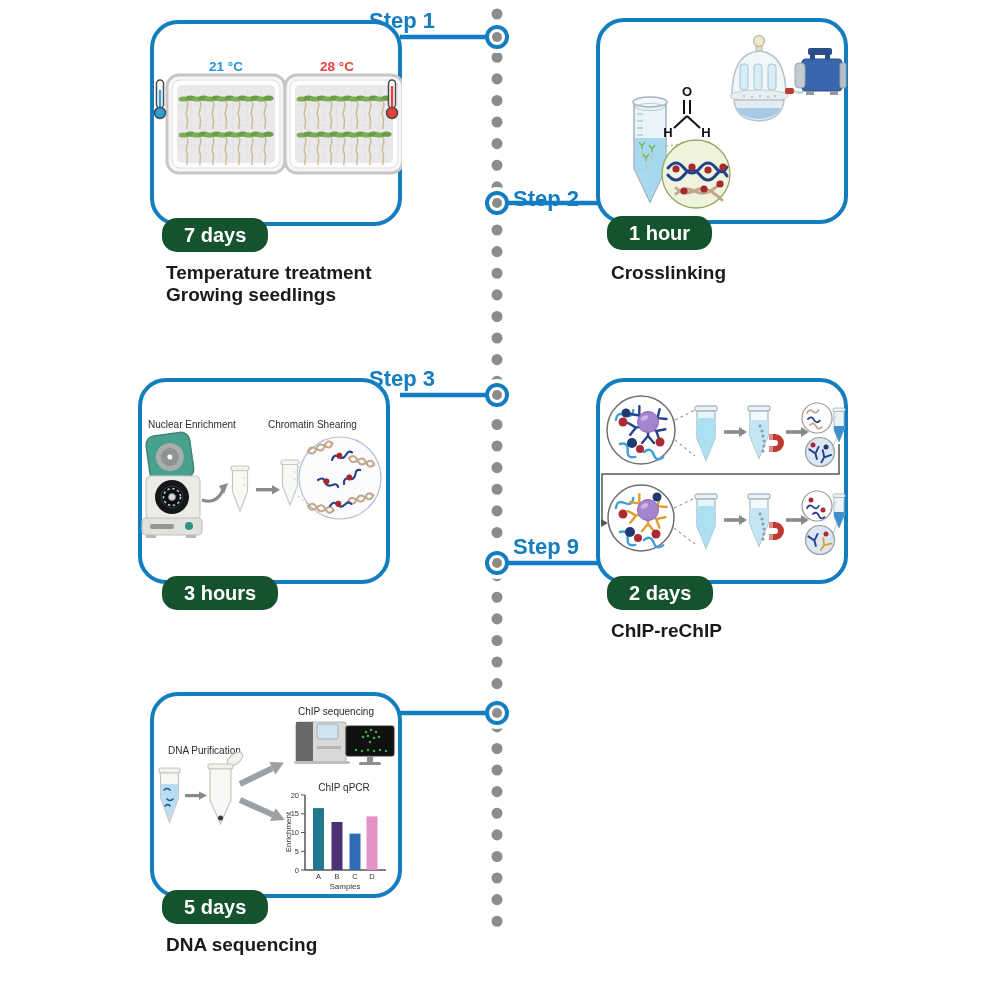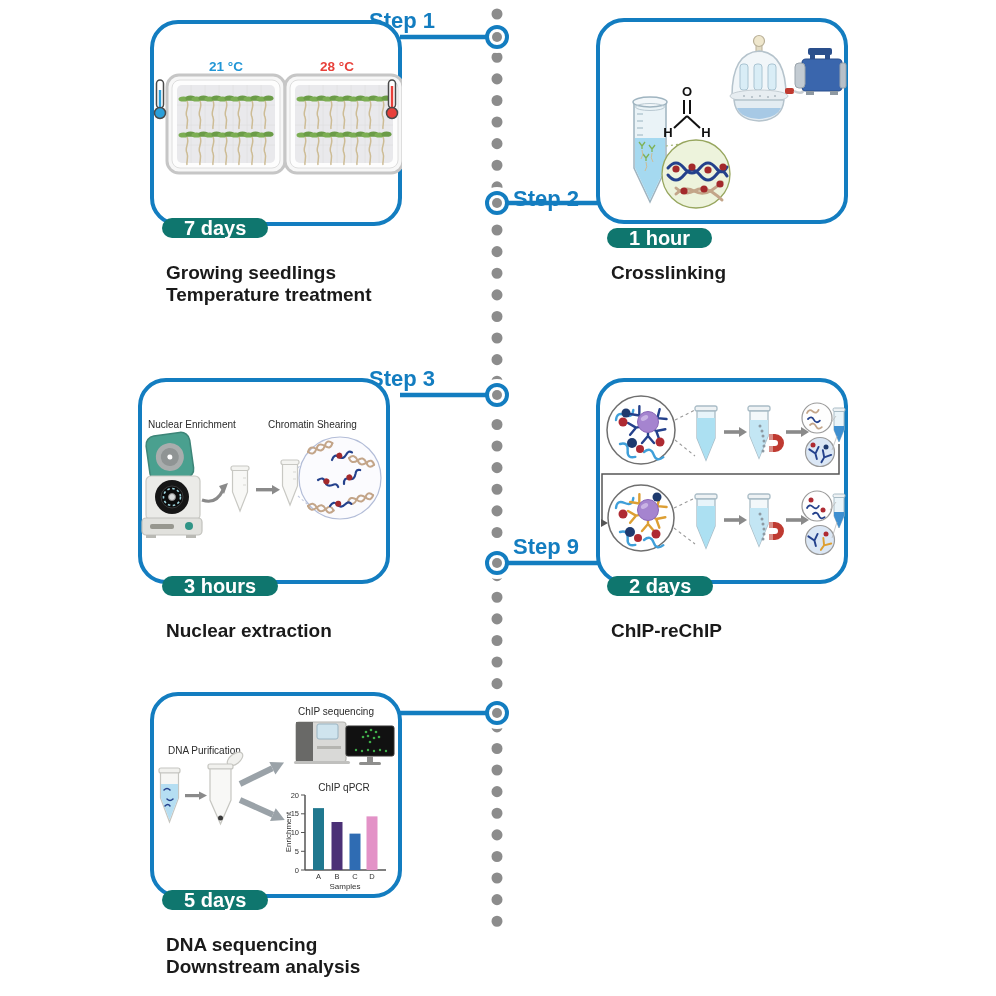--- a/index.html
+++ b/index.html
@@ -6,22 +6,22 @@
   body{width:996px;height:996px;position:relative;overflow:hidden;
        font-family:"Liberation Sans",sans-serif;}
   .stage{position:absolute;left:0;top:0;width:996px;height:996px;}
   svg{font-family:"Liberation Sans",sans-serif;}
   .overlay{position:absolute;left:0;top:0;}
   .panel{position:absolute;width:252px;height:206px;background:#fff;
          border:4px solid #137dc0;border-radius:28px;box-sizing:border-box;}
   .panel svg{position:absolute;left:-4px;top:-4px;width:252px;height:206px;}
   .step-label{position:absolute;color:#137dc0;font-weight:700;font-size:22px;white-space:nowrap;}
   .ra{width:156px;text-align:center;}
-  .badge{position:absolute;background:#0f766e;color:#fff;font-weight:700;font-size:20px;
-         height:20px;border-radius:15px;display:flex;align-items:center;
+  .badge{position:absolute;background:#14532d;color:#fff;font-weight:700;font-size:20px;
+         height:34px;border-radius:15px;display:flex;align-items:center;
          padding:0 22px;white-space:nowrap;z-index:3;}
   .desc{position:absolute;font-weight:700;font-size:19px;line-height:22px;color:#1a1a1a;white-space:nowrap;}
   .cline{stroke:#137dc0;stroke-width:4.5;}
   .cring{stroke:#137dc0;stroke-width:4;fill:#fff;}
 </style>
 </head>
 <body>
 
 <div class="stage">
 
@@ -107,22 +107,22 @@
       </g>
       <g>
         <rect x="238.5" y="60" width="7" height="28" rx="3.5" fill="#fff" stroke="#4a4a4a" stroke-width="1.5"></rect>
         <rect x="240.8" y="66" width="2.4" height="22" fill="#e8403a"></rect>
         <circle cx="242" cy="93" r="5.5" fill="#e8403a" stroke="#4a4a4a" stroke-width="1.5"></circle>
       </g>
     </svg>
   </div>
   <div class="badge" style="left:162px;top:218px">7 days</div>
   <div class="desc" style="left:166px;top:262px">
+    <div>Temperature treatment</div>
     <div>Growing seedlings</div>
-    <div>Temperature treatment</div>
   </div>
 
   <div class="step-label" style="left:513px;top:186px">Step 2</div>
   <div class="panel" style="left:596px;top:18px">
     <svg viewBox="0 0 252 206">
 
       <g>
         <path d="M38 84 L38 150 L54 184 L70 150 L70 84 Z" fill="#eaf3f7" stroke="#9fb4c0" stroke-width="1.5"></path>
         <path d="M39 120 L39 150 L54 182 L69 150 L69 120 Z" fill="#a5d9f0"></path>
         <ellipse cx="54" cy="84" rx="17" ry="5" fill="#f2f7fa" stroke="#9fb4c0" stroke-width="1.5"></ellipse>
@@ -208,21 +208,21 @@
             <circle cx="96" cy="149" r="3.6"></circle>
           <circle cx="112" cy="152" r="3.6"></circle>
             <circle cx="127" cy="149" r="3.6"></circle>
           <circle cx="88" cy="173" r="3.6"></circle>
             <circle cx="108" cy="171" r="3.6"></circle>
           <circle cx="124" cy="166" r="3.6"></circle>
         </g>
       </g>
     </svg>
   </div>
-  <div class="badge" style="left:607px;top:228px">1 hour</div>
+  <div class="badge" style="left:607px;top:216px">1 hour</div>
   <div class="desc" style="left:611px;top:262px">
     <div>Crosslinking</div>
     <div></div>
   </div>
 
   <div class="step-label ra" style="left:324px;top:366px">Step 3</div>
   <div class="panel" style="left:138px;top:378px">
     <svg viewBox="0 0 252 206">
       <defs>
         <g id="p3-mtube">
@@ -284,21 +284,20 @@
         <use href="#p3-tan" transform="translate(210,124) rotate(-15)"></use>
         <use href="#p3-frag" transform="translate(194,82) rotate(-10)"></use>
         <use href="#p3-frag" transform="translate(180,102) rotate(30)"></use>
         <use href="#p3-frag" transform="translate(206,106) rotate(-30)"></use>
         <use href="#p3-frag" transform="translate(192,128) rotate(5)"></use>
       </g>
     </svg>
   </div>
   <div class="badge" style="left:162px;top:576px">3 hours</div>
   <div class="desc" style="left:166px;top:620px">
-    <div>Nuclear extraction</div>
   </div>
 
   <div class="step-label" style="left:513px;top:534px">Step 9</div>
   <div class="panel" style="left:596px;top:378px">
     <svg viewBox="0 0 252 206">
       <defs>
         <g id="p4-ctube">
           <rect x="-11" y="0" width="22" height="5" rx="2" fill="#eef2f4" stroke="#a9bcc6" stroke-width="1.3"></rect>
           <path d="M-9 5 L-9 32 L0 54 L9 32 L9 5 Z" fill="#e7f4fa" stroke="#a9bcc6" stroke-width="1.3"></path>
           <path d="M-9 12 L-9 32 L0 54 L9 32 L9 12 Z" fill="#ace0f2"></path>
@@ -535,16 +534,15 @@
           <text x="222" y="187">D</text>
         </g>
         <text x="195" y="197" text-anchor="middle" font-size="8" fill="#333">Samples</text>
         <text x="141" y="140" text-anchor="middle" font-size="8" fill="#333" transform="rotate(-90 141 140)">Enrichment</text>
       </g>
     </svg>
   </div>
   <div class="badge" style="left:162px;top:890px">5 days</div>
   <div class="desc" style="left:166px;top:934px">
     <div>DNA sequencing</div>
-    <div>Downstream analysis</div>
   </div>
 
 </div>
 
 </body></html>

